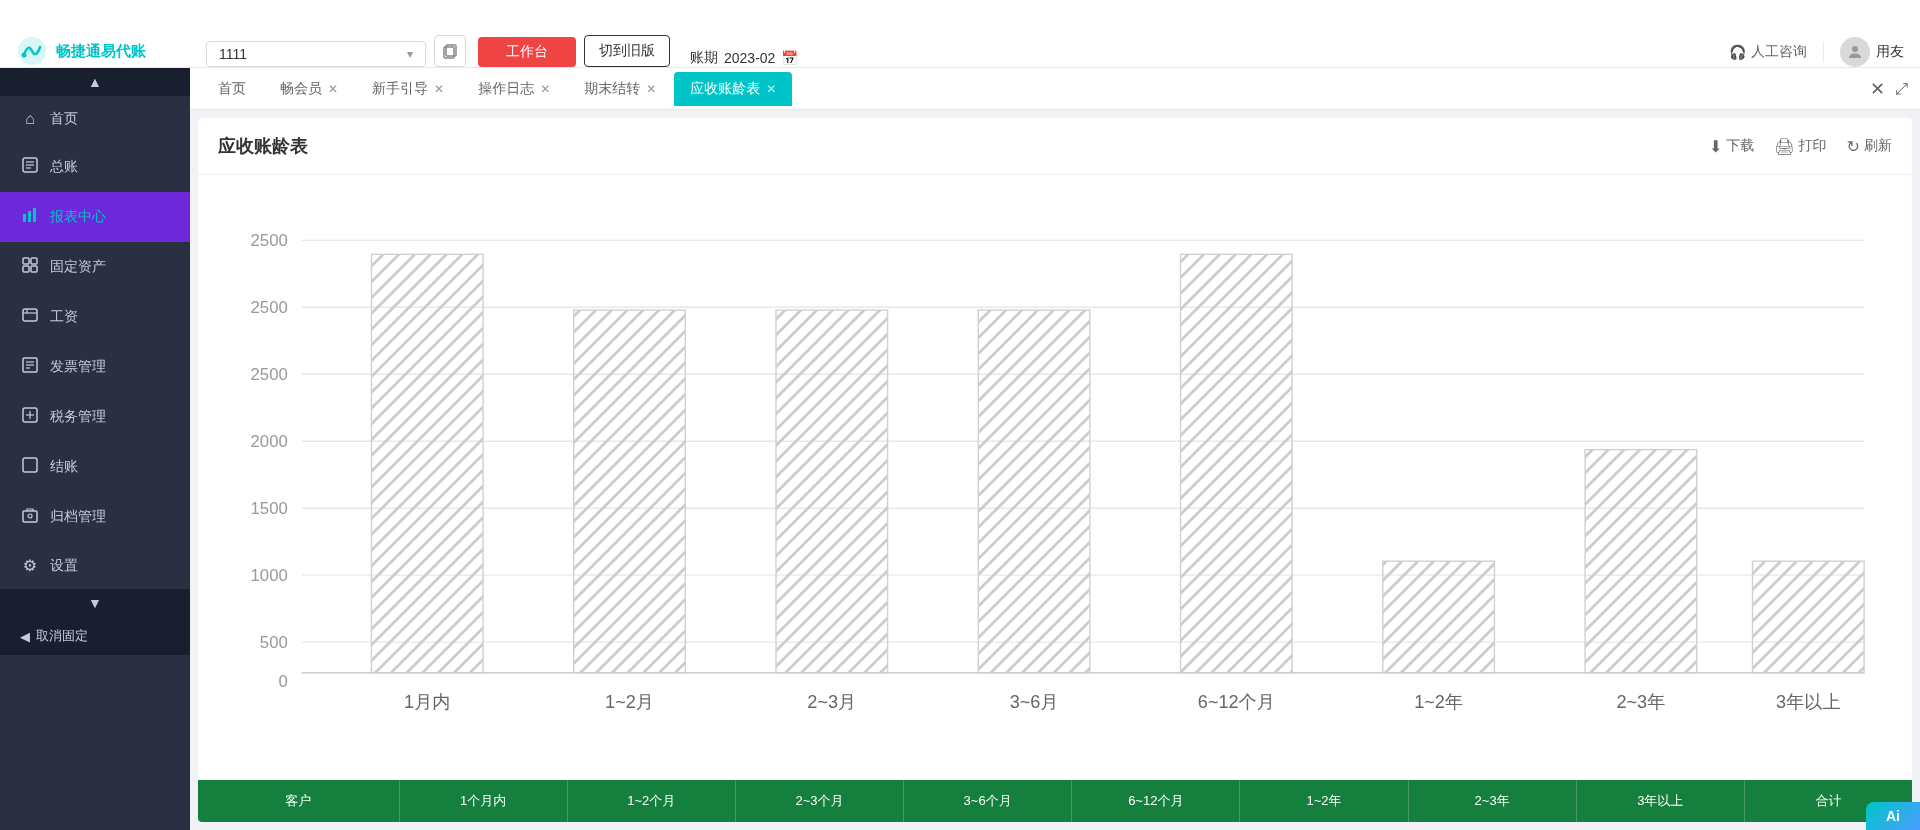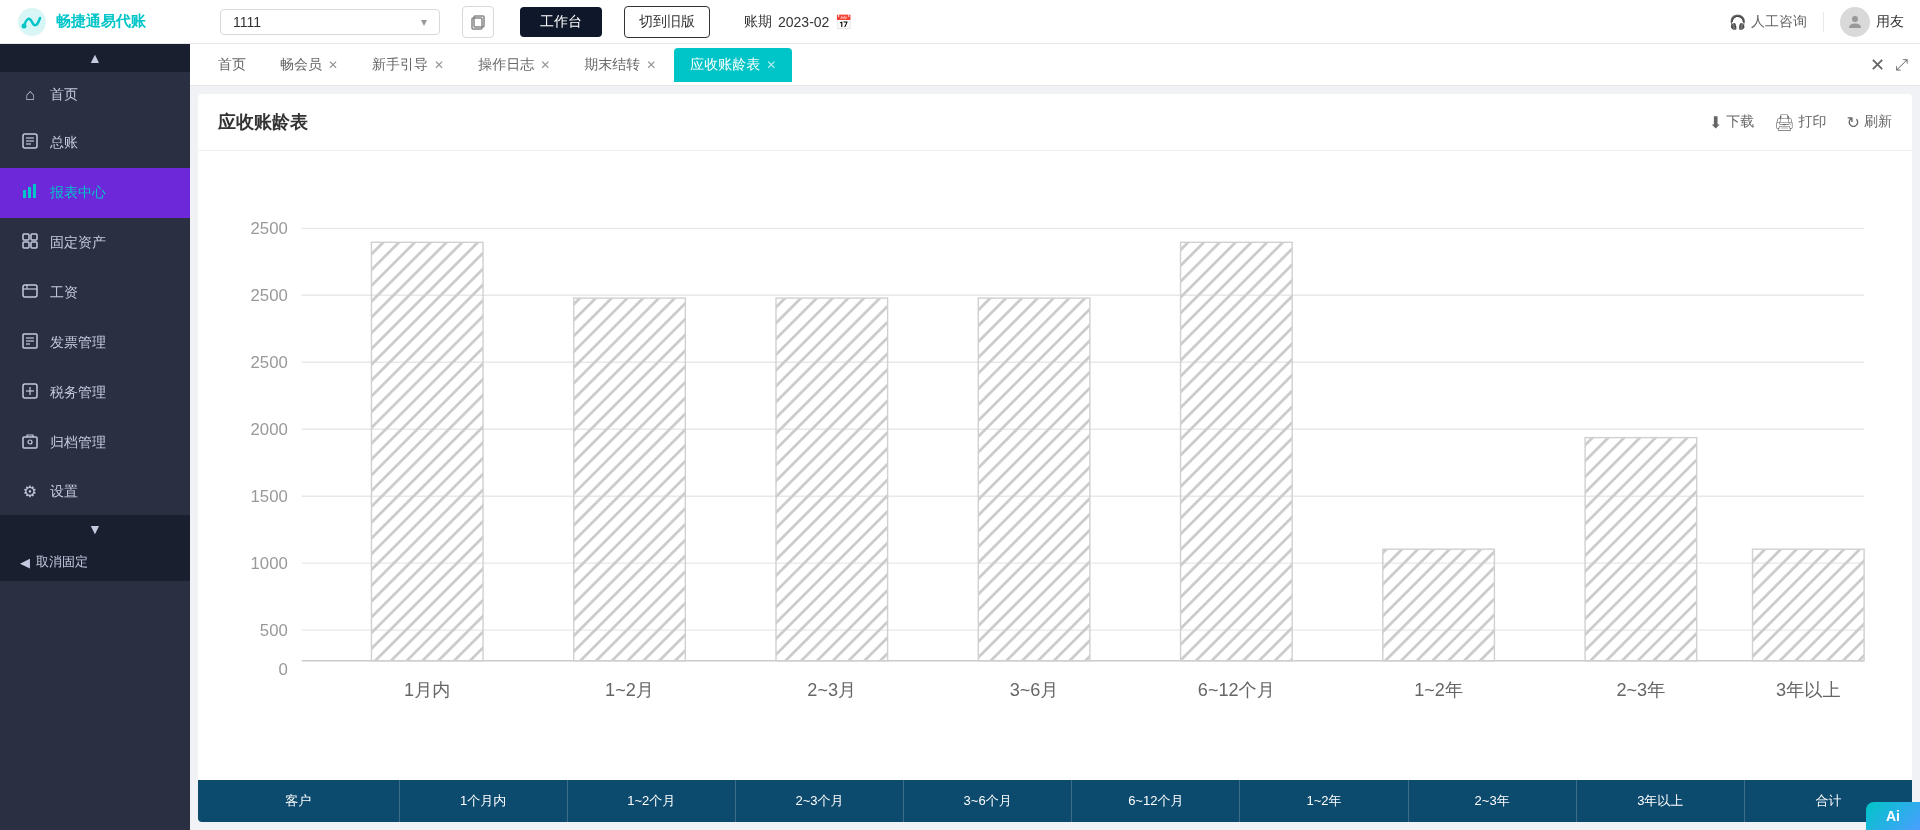--- a/index.html
+++ b/index.html
@@ -1,28 +1,27 @@
 <!DOCTYPE html>
 <html><head>
   <meta charset="utf-8">
   <style>
     * { margin: 0; padding: 0; box-sizing: border-box; }
     body { font-family: 'Microsoft YaHei', Arial, sans-serif; font-size: 14px; background: #f0f2f5; display: flex; flex-direction: column; height: 830px; overflow: hidden; }
 
     
     .top-header {
-      height: 44px;
+      height: 68px;
       background: #fff;
       display: flex;
-      align-items: center;
+      align-items: flex-end;
       padding: 0 16px;
       border-bottom: 1px solid #e8e8e8;
       flex-shrink: 0;
       z-index: 10;
-      gap: 14px;
     }
     .logo-area {
       width: 190px;
       display: flex;
       align-items: center;
       gap: 8px;
       flex-shrink: 0;
     }
     .logo-icon {
       width: 32px;
@@ -54,25 +53,25 @@
       border-radius: 4px;
       display: flex;
       align-items: center;
       justify-content: center;
       cursor: pointer;
       background: #fff;
       color: #666;
     }
     .workbench-btn {
       margin-left: 12px;
-      background: #0f172a;
+      background: #ef4444;
       color: #fff;
       border: none;
       border-radius: 4px;
-      padding: 6px 20px;
+      padding: 6px 28px;
       font-size: 14px;
       cursor: pointer;
     }
     .switch-btn {
       margin-left: 8px;
       background: #fff;
       color: #333;
       border: 1px solid #333;
       border-radius: 4px;
       padding: 6px 14px;
@@ -277,21 +276,21 @@
       position: relative;
     }
     .chart-svg {
       width: 100%;
       height: 100%;
     }
 
     
     .table-header {
       display: flex;
-      background: #0c4a6e;
+      background: #15803d;
       color: #fff;
       flex-shrink: 0;
       height: 42px;
     }
     .table-col {
       flex: 1;
       display: flex;
       align-items: center;
       justify-content: center;
       font-size: 13px;
@@ -428,20 +427,28 @@
           <rect x="2" y="2" width="14" height="14" rx="2" fill="none" stroke="#c5cae0" stroke-width="1.5"></rect>
           <line x1="5" y1="9" x2="13" y2="9" stroke="#c5cae0" stroke-width="1.2"></line>
           <line x1="9" y1="5" x2="9" y2="13" stroke="#c5cae0" stroke-width="1.2"></line>
         </svg>
       </span>
       <span>税务管理</span>
     </div>
     <div class="sidebar-item">
       <span class="sidebar-icon">
         <svg width="18" height="18" viewBox="0 0 18 18">
+          <rect x="2" y="2" width="14" height="14" rx="2" fill="none" stroke="#c5cae0" stroke-width="1.5"></rect>
+        </svg>
+      </span>
+      <span>结账</span>
+    </div>
+    <div class="sidebar-item">
+      <span class="sidebar-icon">
+        <svg width="18" height="18" viewBox="0 0 18 18">
           <rect x="2" y="5" width="14" height="11" rx="1" fill="none" stroke="#c5cae0" stroke-width="1.5"></rect>
           <path d="M6 5 L6 3 L12 3 L12 5" fill="none" stroke="#c5cae0" stroke-width="1.2"></path>
           <circle cx="9" cy="10" r="2" fill="none" stroke="#c5cae0" stroke-width="1.2"></circle>
         </svg>
       </span>
       <span>归档管理</span>
     </div>
     <div class="sidebar-item">
       <span class="sidebar-icon">⚙</span>
       <span>设置</span>

